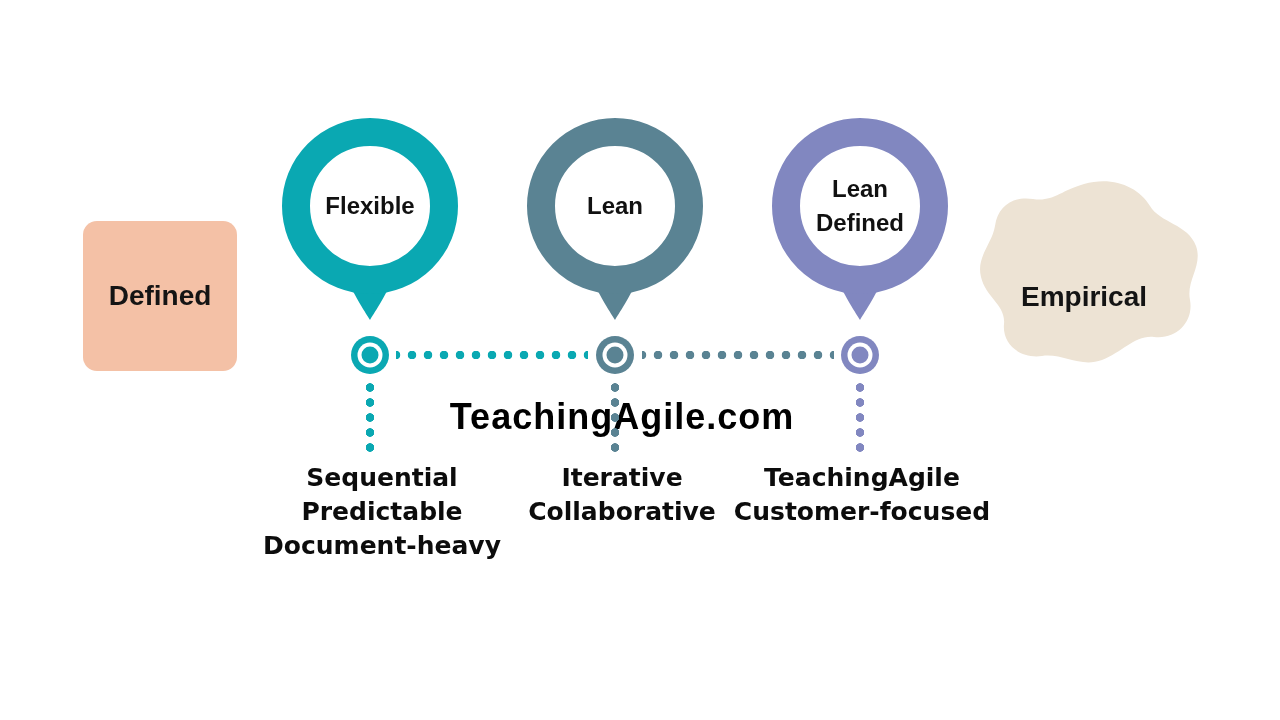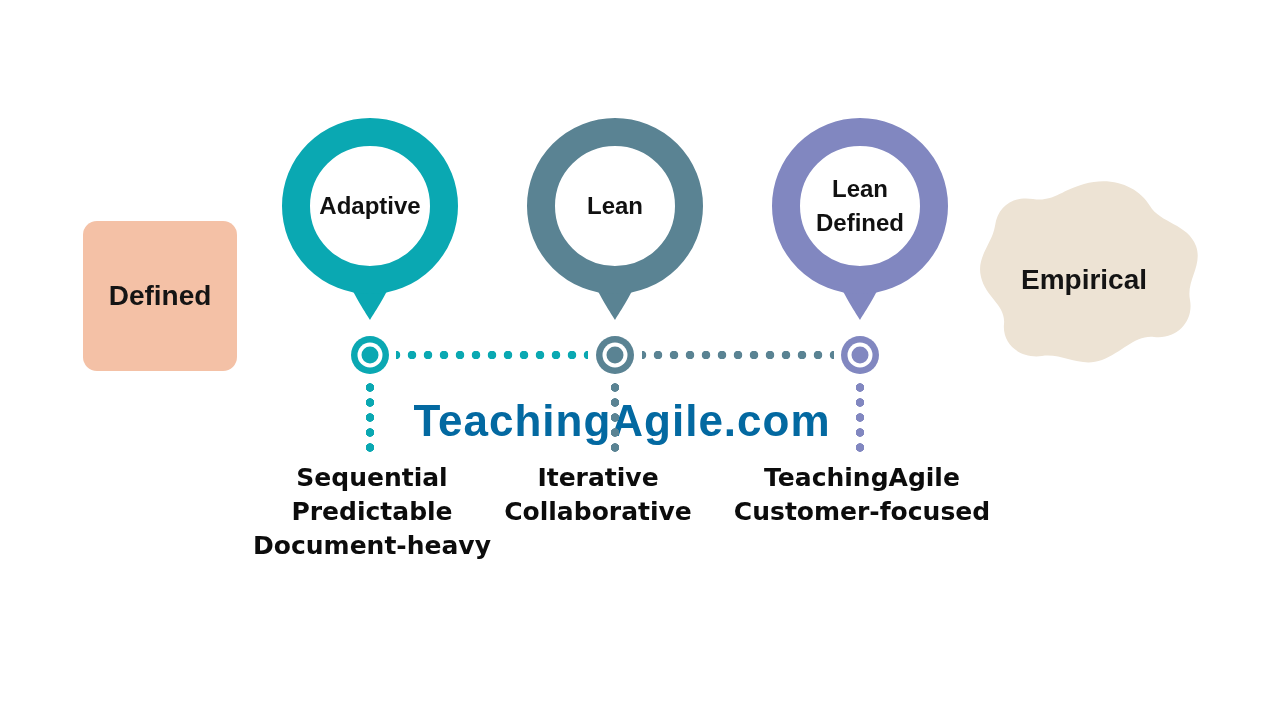--- a/index.html
+++ b/index.html
@@ -5,36 +5,36 @@
   html, body { margin: 0; padding: 0; background: #ffffff; }
   .canvas {
     position: relative; width: 1280px; height: 720px;
     background: #ffffff; overflow: hidden;
     font-family: "Liberation Sans", sans-serif; color: #111111;
   }
 
   
   .watermark {
     position: absolute; left: 340px; top: 396px; width: 564px;
-    text-align: center; font-size: 44px; font-weight: 700;
-    color: #0369a1; letter-spacing: 1px; z-index: 0; white-space: nowrap;
+    text-align: center; font-size: 36px; font-weight: 700;
+    color: #000000; letter-spacing: 1px; z-index: 0; white-space: nowrap;
   }
 
   
   .defined-box {
     position: absolute; left: 83px; top: 221px; width: 154px; height: 150px;
     background: #f4c1a6; border-radius: 14px;
     display: flex; align-items: center; justify-content: center; z-index: 2;
   }
   .end-label { font-size: 28px; font-weight: 700; color: #141414; }
 
   
   .blob-wrap { position: absolute; left: 960px; top: 174px; width: 248px; height: 205px; z-index: 1; }
   .empirical-text {
-    position: absolute; left: 960px; top: 264px; width: 248px;
+    position: absolute; left: 960px; top: 281px; width: 248px;
     text-align: center; z-index: 2;
   }
 
   
   .pin { position: absolute; top: 118px; width: 176px; height: 216px; z-index: 2; }
   .pin-waterfall { left: 282px; }
   .pin-agile     { left: 527px; }
   .pin-lean      { left: 772px; }
   .pin-label {
     position: absolute; top: 118px; width: 176px; height: 176px;
@@ -64,22 +64,22 @@
     background-image: radial-gradient(circle, #5a8393 4px, transparent 4.6px); background-size: 8px 15px; }
   .dots-v-purple { left: 856px;
     background-image: radial-gradient(circle, #8187c0 4px, transparent 4.6px); background-size: 8px 15px; }
 
   
   .traits {
     position: absolute; top: 461px; width: 300px; text-align: center; z-index: 2;
     font-family: "DejaVu Sans", sans-serif; font-weight: 700;
     font-size: 25px; line-height: 34px; color: #0c0c0c;
   }
-  .traits-waterfall { left: 222px; }
-  .traits-agile     { left: 448px; }
+  .traits-waterfall { left: 232px; }
+  .traits-agile     { left: 472px; }
   .traits-lean      { left: 712px; }
 </style>
 </head>
 <body>
 
 <div class="canvas">
 
   <div class="watermark">TeachingAgile.com</div>
 
   <div class="defined-box">
@@ -96,21 +96,21 @@
   </div>
   <div class="empirical-text">
     <span class="end-label">Empirical</span>
   </div>
 
   <svg class="pin pin-waterfall" viewBox="0 0 176 216">
     <path d="M 60 150 C 72 178, 82 192, 88 202 C 94 192, 104 178, 116 150 Z" fill="#0aa8b2"></path>
     <circle cx="88" cy="88" r="74" fill="#ffffff" stroke-width="28" stroke="#0aa8b2"></circle>
   </svg>
   <div class="pin-label pin-waterfall">
-    <span>Adaptive</span>
+    <span>Flexible</span>
 
   </div>
 
   <svg class="pin pin-agile" viewBox="0 0 176 216">
     <path d="M 60 150 C 72 178, 82 192, 88 202 C 94 192, 104 178, 116 150 Z" fill="#5a8393"></path>
     <circle cx="88" cy="88" r="74" fill="#ffffff" stroke-width="28" stroke="#5a8393"></circle>
   </svg>
   <div class="pin-label pin-agile">
     <span>Lean</span>
 

